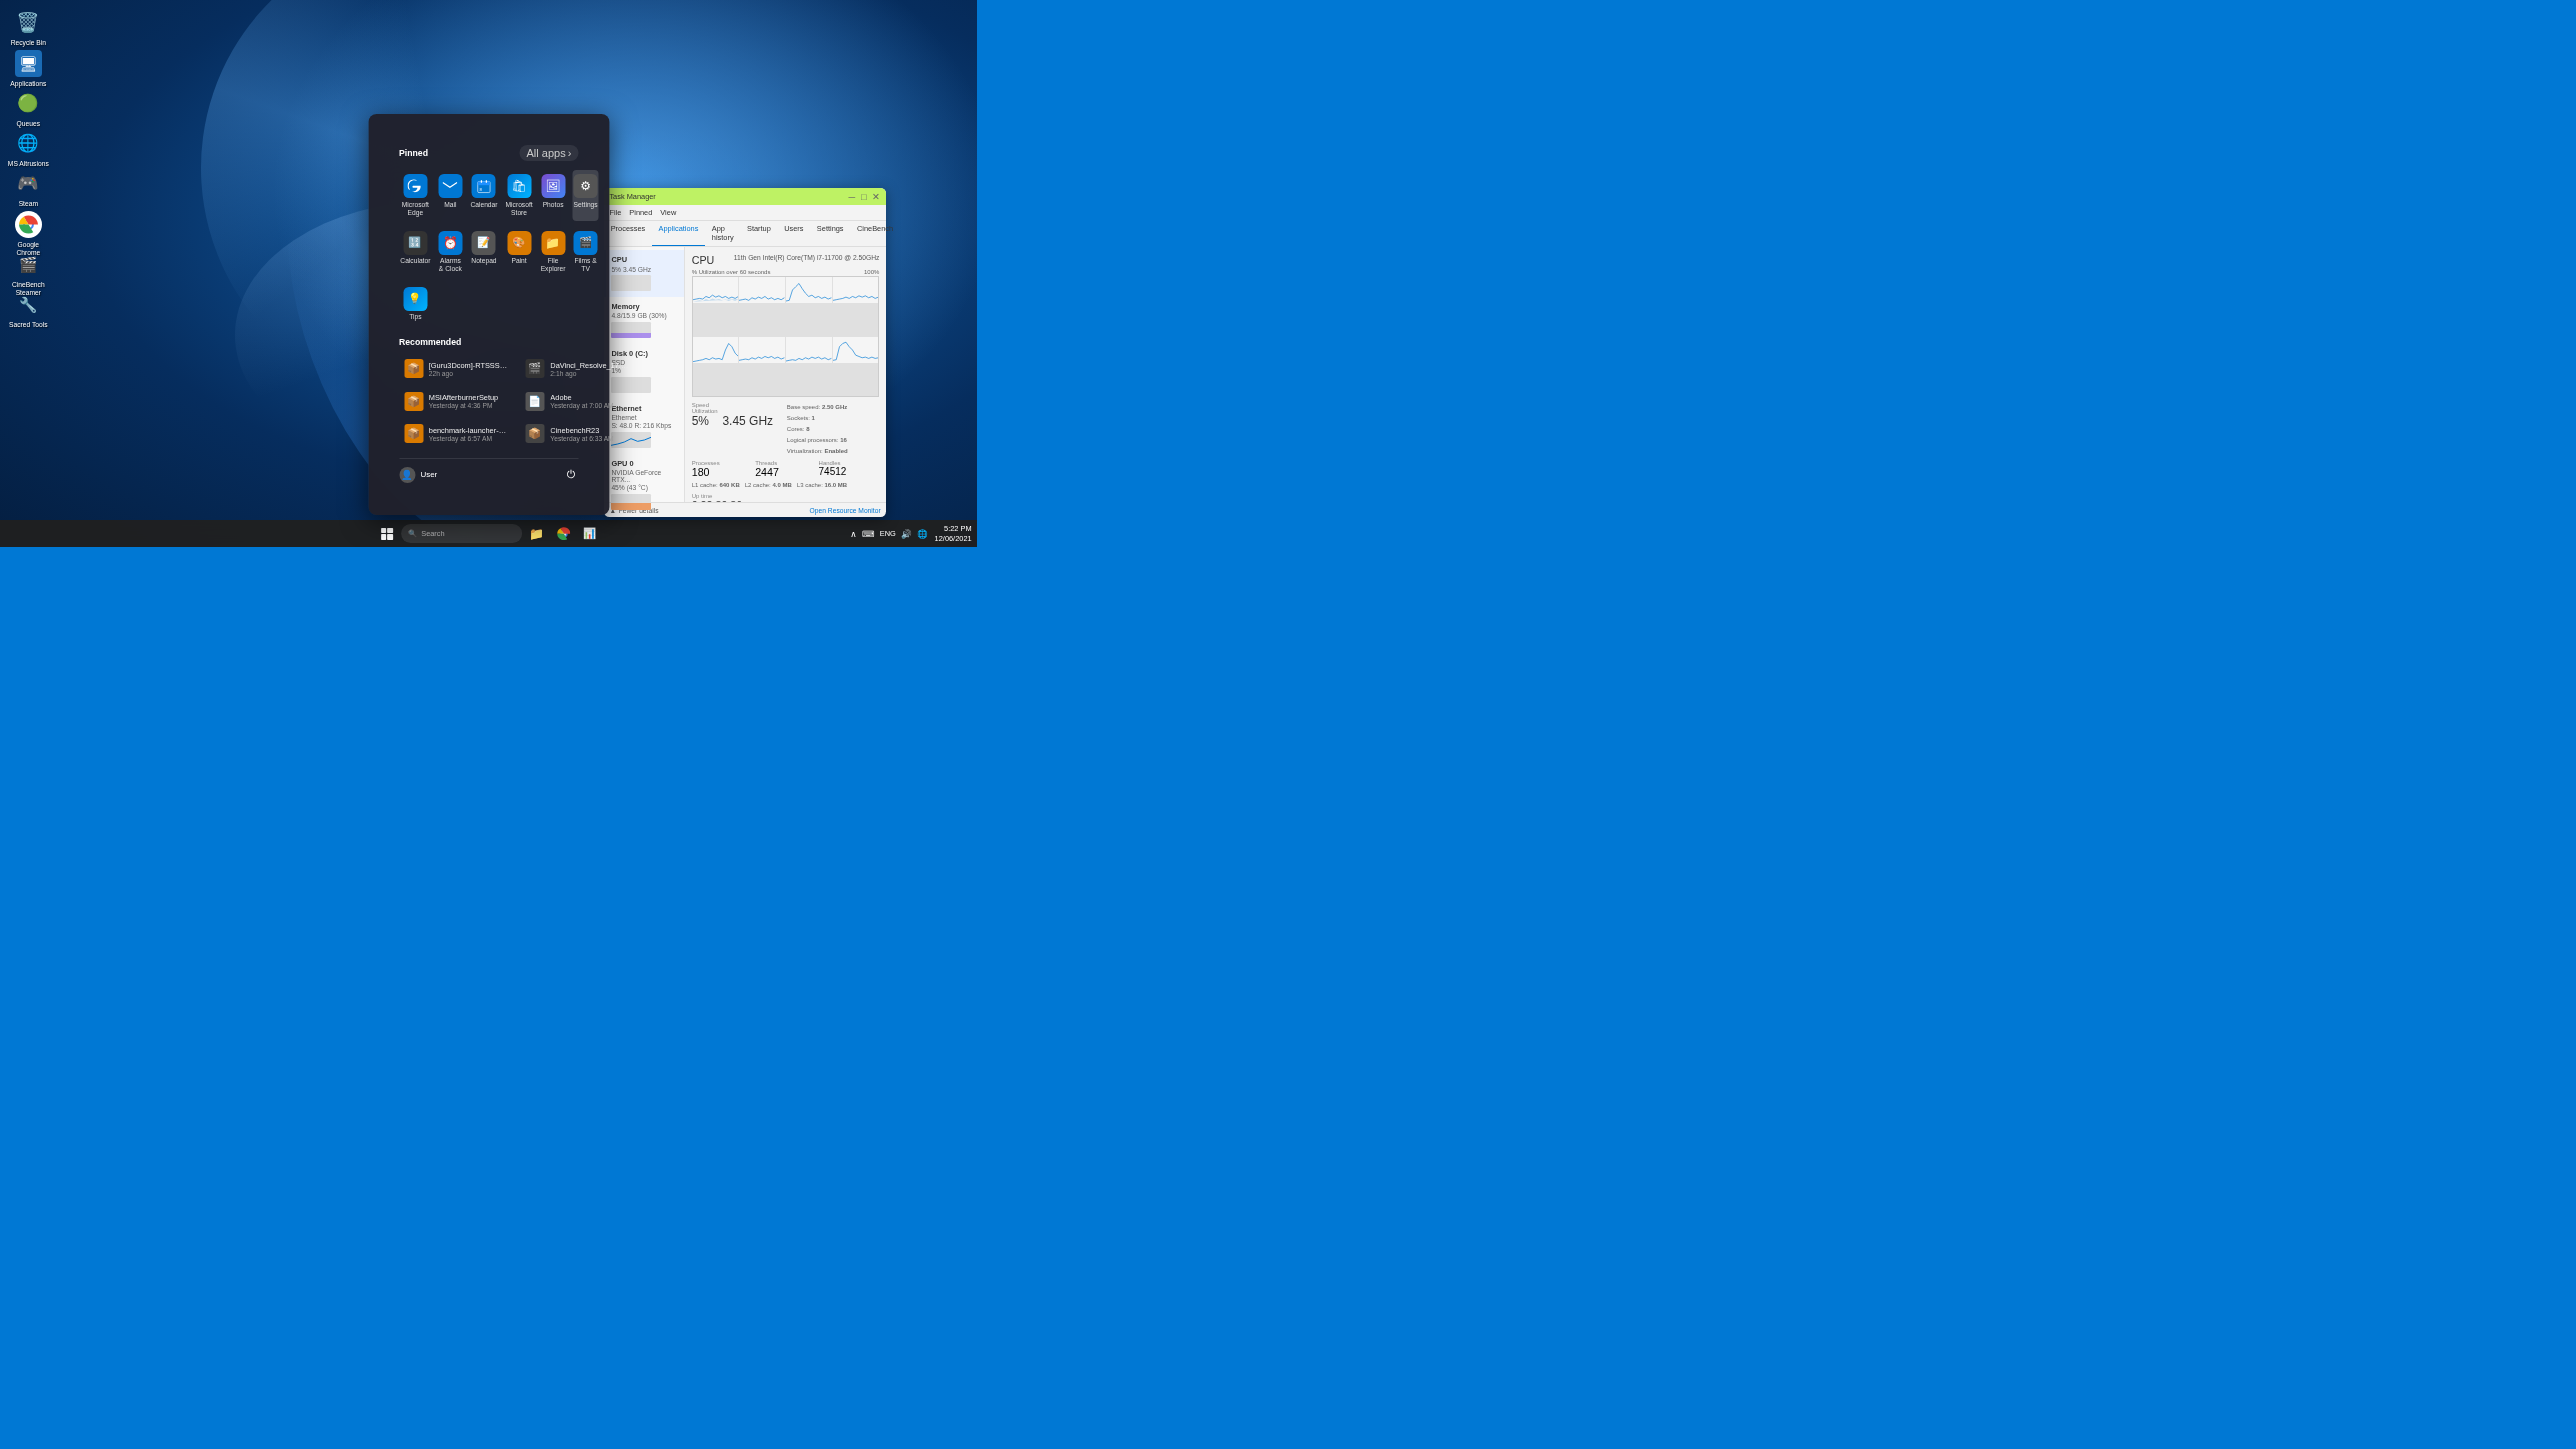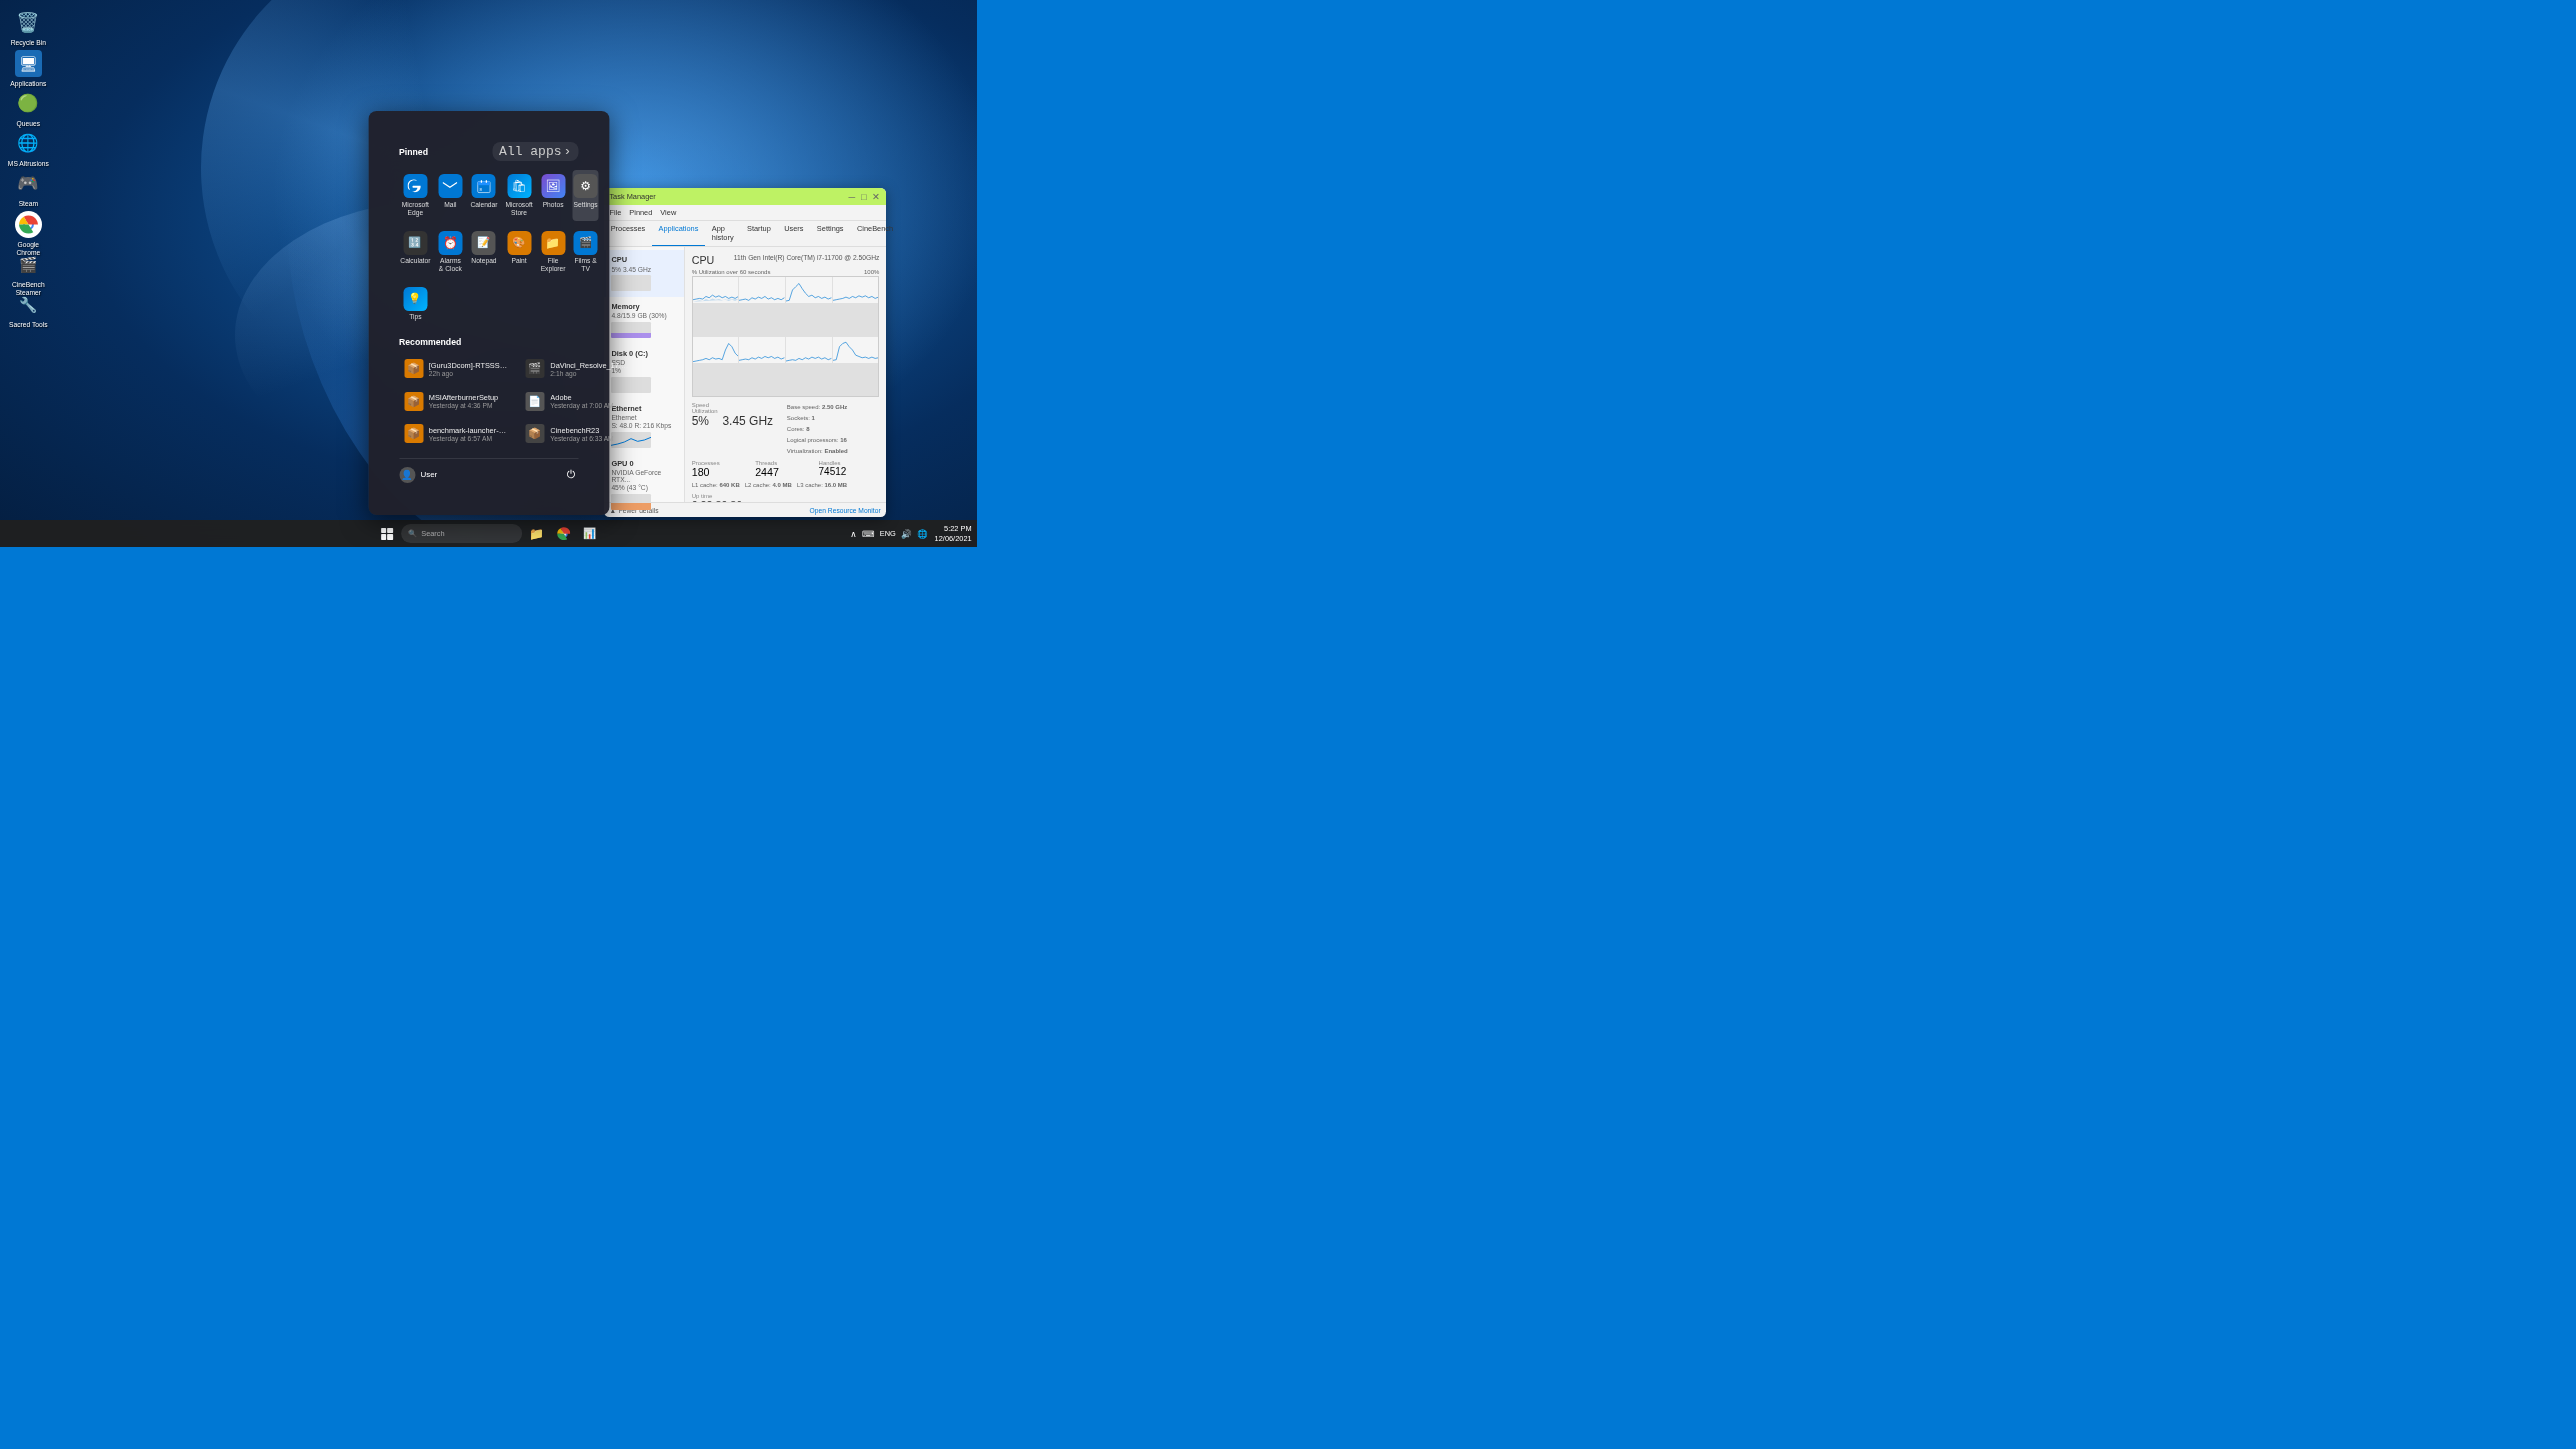--- a/index.html
+++ b/index.html
@@ -138,28 +138,28 @@
       justify-content: space-between;
       align-items: center;
       margin-bottom: 9.4px;
     }
     .pinned-title {
       font-size: 8.7px;
       font-weight: 600;
       color: white;
     }
     .all-apps-btn {
-      font-size: 13px;
+      font-size: 11px;
       color: #ccc;
       background: rgba(255,255,255,0.08);
       border: none;
       padding: 2px 6.7px;
       border-radius: 8px;
       cursor: pointer;
-      display: flex; align-items: flex-start; gap: 2px; font-family: Liberation Mono, monospace;
+      display: flex; align-items: flex-start; gap: 2px;
     }
     .pinned-grid {
       display: grid;
       grid-template-columns: repeat(6, 1fr);
       gap: 5.4px;
       margin-bottom: 12px;
     }
     .pinned-item {
       display: flex;
       flex-direction: column;

